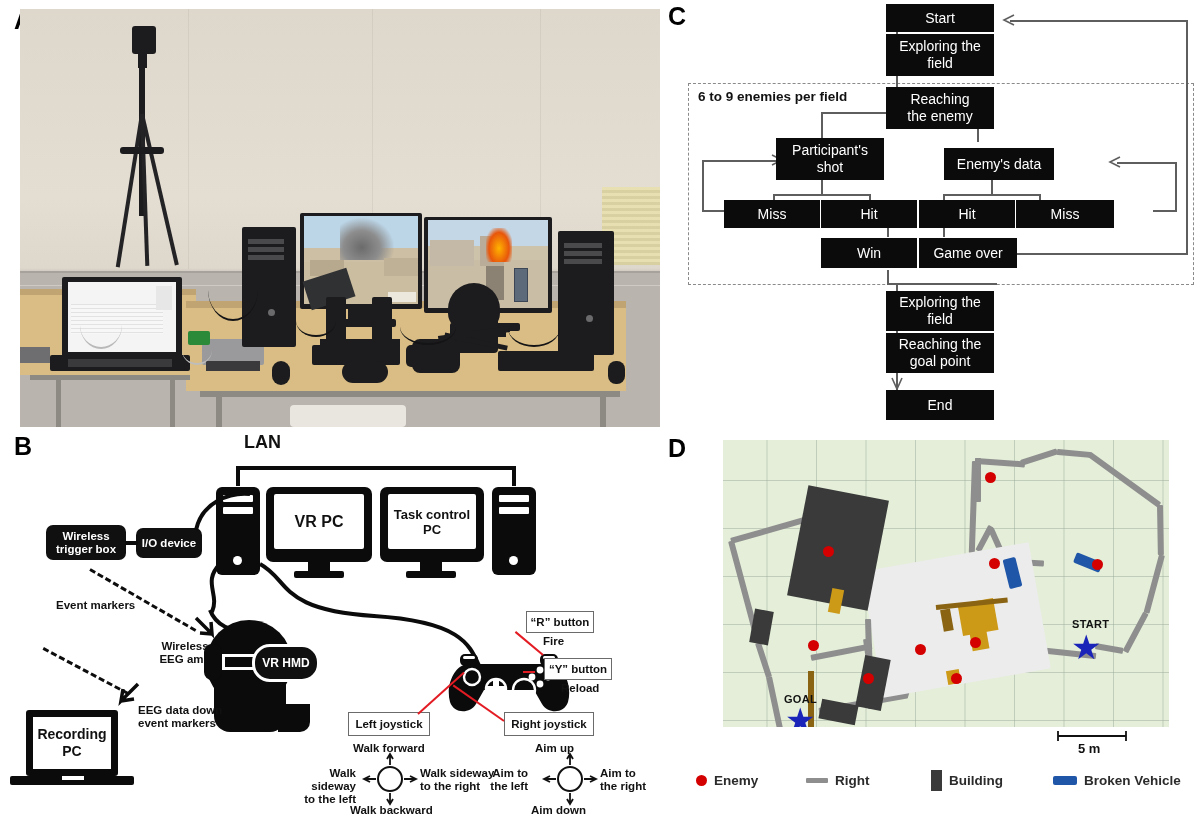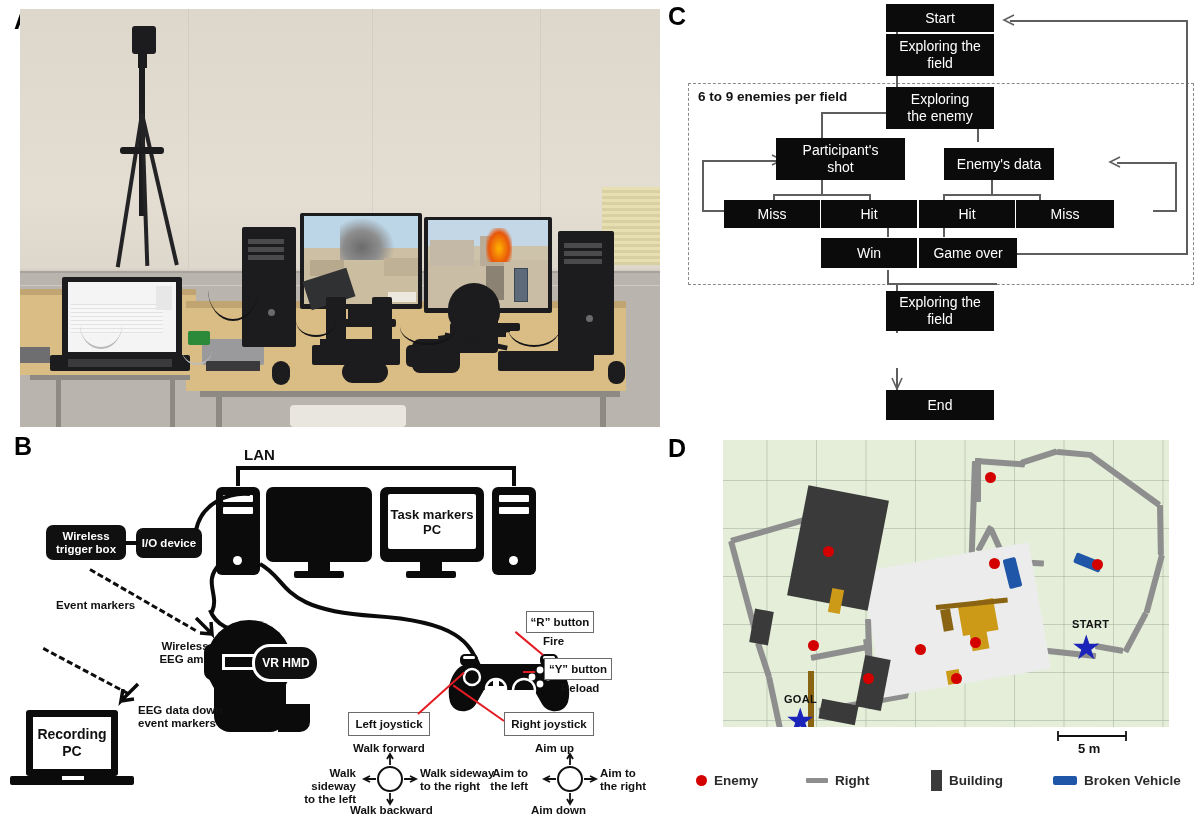--- a/index.html
+++ b/index.html
@@ -202,38 +202,41 @@
     <div class="cable" style="left:60px;top:292px;width:42px;height:46px;border-color:#b9b9b9;"></div>
     <div class="cable" style="left:188px;top:250px;width:50px;height:60px;"></div>
 
     <div class="chair" style="left:270px;top:396px;width:116px;height:22px;"></div>
   </div>
 </div>
 
 <div id="panelB">
   <div class="panel-letter" style="left:6px;top:0px;">B</div>
 
-  <div class="blabel" style="left:236px;top:16px;font-size:15px;">LAN</div>
+  <div class="blabel" style="left:236px;top:4px;font-size:18px;">LAN</div>
   <div class="lanline" style="left:228px;top:34px;width:280px;height:4px;"></div>
   <div class="lanline" style="left:228px;top:34px;width:4px;height:20px;"></div>
   <div class="lanline" style="left:504px;top:34px;width:4px;height:20px;"></div>
 
   <div class="tower" style="left:208px;top:55px;width:44px;height:88px;"></div>
   <div class="towerslot" style="left:215px;top:63px;width:30px;height:7px;"></div>
   <div class="towerslot" style="left:215px;top:75px;width:30px;height:7px;"></div>
   <div class="towerdot" style="left:225px;top:124px;width:9px;height:9px;"></div>
 
   <div class="mon" style="left:258px;top:55px;width:106px;height:75px;"></div>
+  <div class="monin" style="left:266px;top:62px;width:90px;height:55px;">
+    <span>VR PC</span>
+  </div>
   <div class="monstand" style="left:300px;top:130px;width:22px;height:9px;"></div>
   <div class="monstand" style="left:286px;top:139px;width:50px;height:7px;border-radius:2px;"></div>
 
   <div class="mon" style="left:372px;top:55px;width:104px;height:75px;"></div>
   <div class="monin" style="left:380px;top:62px;width:88px;height:55px;font-size:13px;line-height:15px;">
     <span>
-      <span>Task markers</span><br>
+      <span>Task control</span><br>
       <span>PC</span>
     </span>
   </div>
   <div class="monstand" style="left:412px;top:130px;width:22px;height:9px;"></div>
   <div class="monstand" style="left:398px;top:139px;width:50px;height:7px;border-radius:2px;"></div>
 
   <div class="tower" style="left:484px;top:55px;width:44px;height:88px;"></div>
   <div class="towerslot" style="left:491px;top:63px;width:30px;height:7px;"></div>
   <div class="towerslot" style="left:491px;top:75px;width:30px;height:7px;"></div>
   <div class="towerdot" style="left:501px;top:124px;width:9px;height:9px;"></div>
@@ -445,24 +448,24 @@
 
   <div class="cbox" style="left:220px;top:4px;width:108px;height:28px;">
     <span>Start</span>
     </div>
 
   <div class="cbox" style="left:220px;top:34px;width:108px;height:42px;">
     <span><span>Exploring the</span><br><span>field</span></span>
     </div>
 
   <div class="cbox" style="left:220px;top:87px;width:108px;height:42px;">
-    <span><span>Exploring</span><br><span>the enemy</span></span>
-    </div>
-
-  <div class="cbox" style="left:110px;top:138px;width:129px;height:42px;">
+    <span><span>Reaching</span><br><span>the enemy</span></span>
+    </div>
+
+  <div class="cbox" style="left:110px;top:138px;width:108px;height:42px;">
     <span><span>Participant's</span><br><span>shot</span></span>
     </div>
 
   <div class="cbox" style="left:278px;top:148px;width:110px;height:32px;">
     <span>Enemy's data</span>
     </div>
 
   <div class="cbox" style="left:58px;top:200px;width:96px;height:28px;">
     <span>Miss</span>
     </div>
@@ -480,20 +483,23 @@
     <span>Win</span>
     </div>
   <div class="cbox" style="left:253px;top:238px;width:98px;height:30px;">
     <span>Game over</span>
     </div>
 
   <div class="cbox" style="left:220px;top:291px;width:108px;height:40px;">
     <span><span>Exploring the</span><br><span>field</span></span>
     </div>
 
+  <div class="cbox" style="left:220px;top:333px;width:108px;height:40px;">
+    <span><span>Reaching the</span><br><span>goal point</span></span>
+    </div>
 
   <div class="cbox" style="left:220px;top:390px;width:108px;height:30px;">
     <span>End</span>
     </div>
 </div>
 
 <div id="panelD">
   <div class="panel-letter" style="left:2px;top:2px;">D</div>
 
   <div id="maparea">

